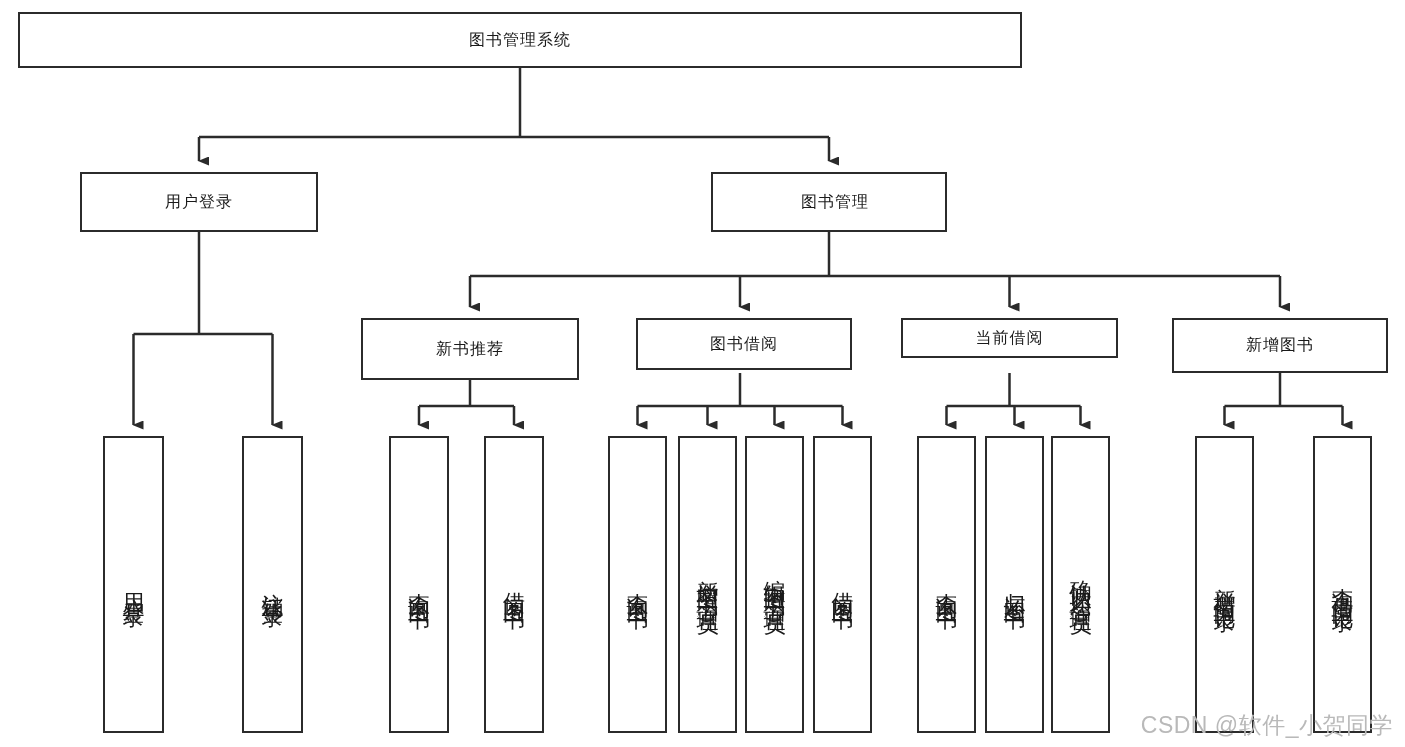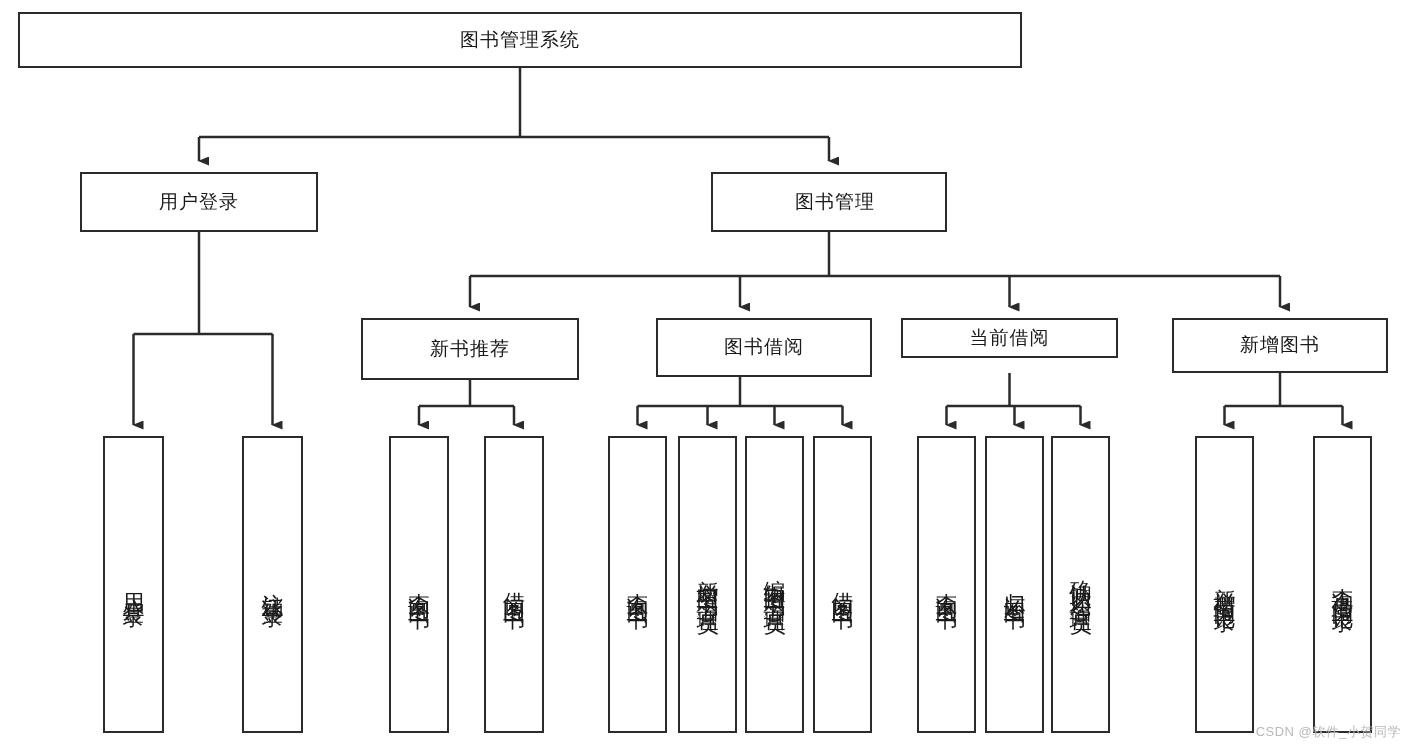--- a/index.html
+++ b/index.html
@@ -31,43 +31,43 @@
     box-sizing: border-box;
     border: 2px solid #2b2b2b;
     background: #ffffff;
     display: flex;
     align-items: center;
     justify-content: center;
     color: #1a1a1a;
     line-height: 1.18;
   }
   .node-box.horiz {
-    font-size: 19px;
+    font-size: 16px;
     letter-spacing: 1px;
     text-align: right;
   }
   .node-box.vert {
     font-size: 22px;
     letter-spacing: 1px;
   }
   .node-box.vert .label {
     writing-mode: vertical-rl;
     text-orientation: upright;
     letter-spacing: 5px;
     white-space: nowrap;
     display: block;
   }
   .node-box .label {
     white-space: nowrap;
   }
   #watermark {
     position: absolute;
-    right: 4px;
+    right: 12px;
     bottom: 6px;
-    font-size: 13px;
+    font-size: 23px;
     color: #b9b9b9;
     letter-spacing: 0.5px;
     white-space: nowrap;
     pointer-events: none;
     margin-left: 17px;
   }
 </style>
 </head>
 <body>
 
@@ -122,21 +122,21 @@
       </div>
       <div class="node-box horiz" style="left: 80px; top: 172px; width: 238px; height: 60px;">
         <span class="label">用户登录</span>
       </div>
       <div class="node-box horiz" style="left: 711px; top: 172px; width: 236px; height: 60px; padding-left: 12px;">
         <span class="label">图书管理</span>
       </div>
       <div class="node-box horiz" style="left: 361px; top: 318px; width: 218px; height: 62px;">
         <span class="label">新书推荐</span>
       </div>
-      <div class="node-box horiz" style="left: 656px; top: 318px; width: 216px; height: 59px;">
+      <div class="node-box horiz" style="left: 636px; top: 318px; width: 216px; height: 52px;">
         <span class="label">图书借阅</span>
       </div>
       <div class="node-box horiz" style="left: 901px; top: 318px; width: 217px; height: 40px;">
         <span class="label">当前借阅</span>
       </div>
       <div class="node-box horiz" style="left: 1172px; top: 318px; width: 216px; height: 55px;">
         <span class="label">新增图书</span>
       </div>
       <div class="node-box vert" style="left: 103px; top: 436px; width: 61px; height: 297px;">
         <span class="label">用户登录</span>

